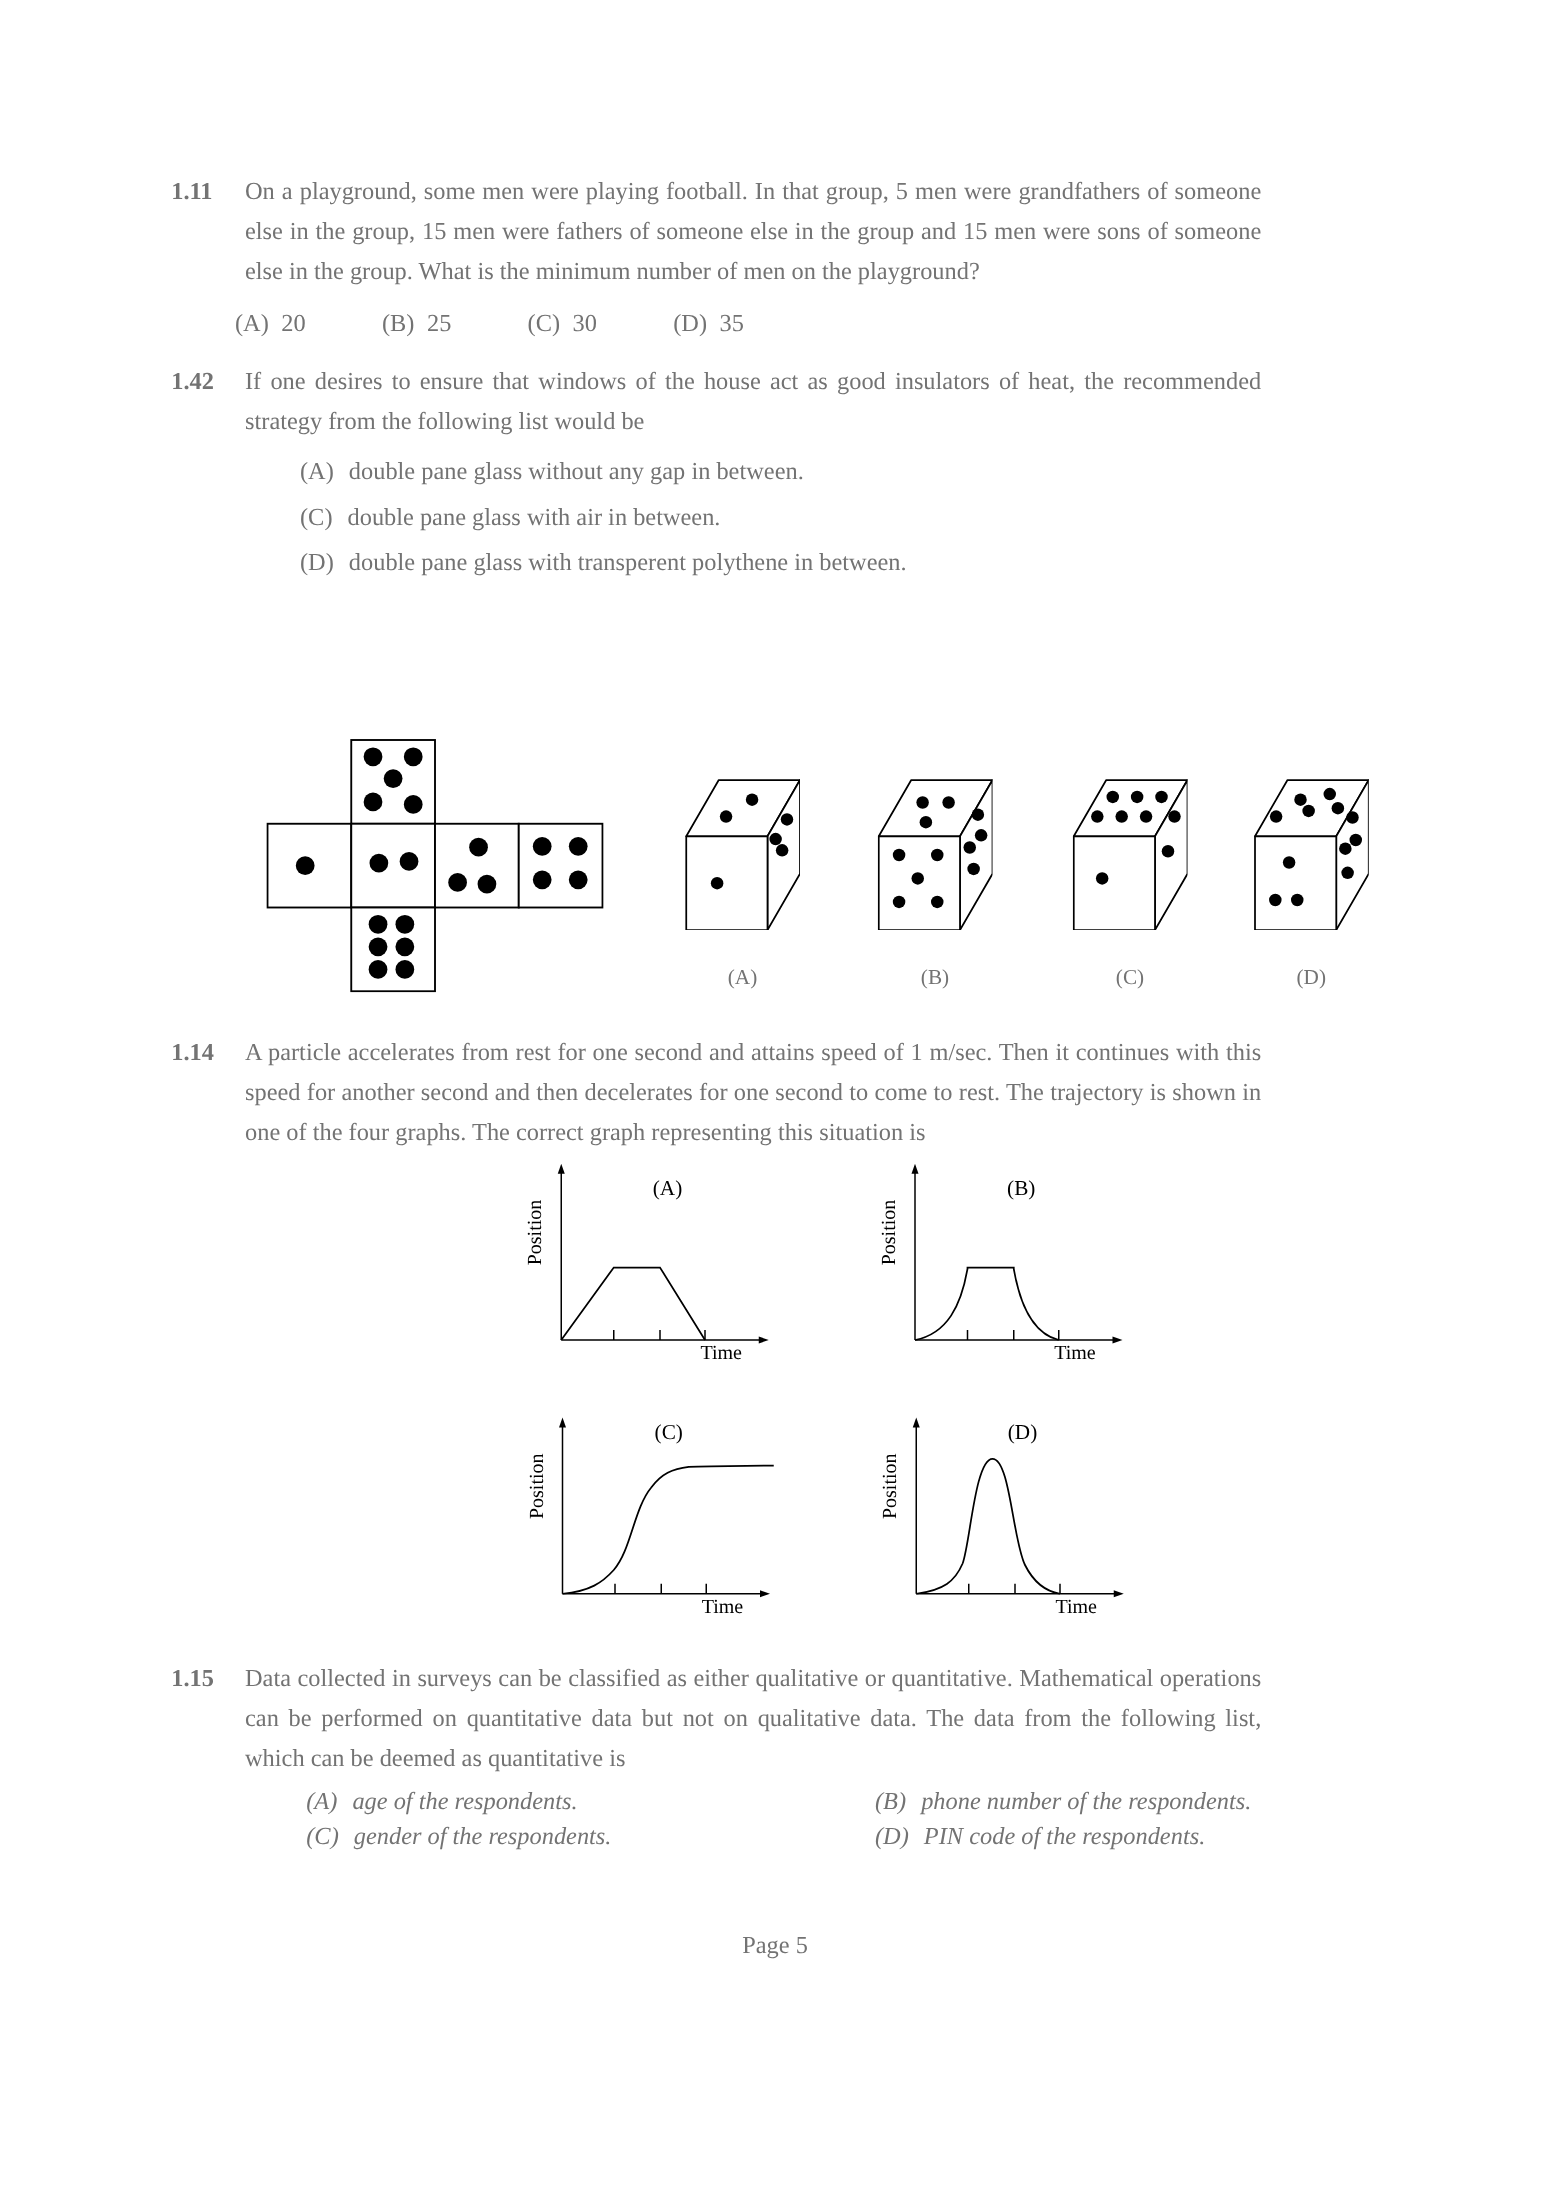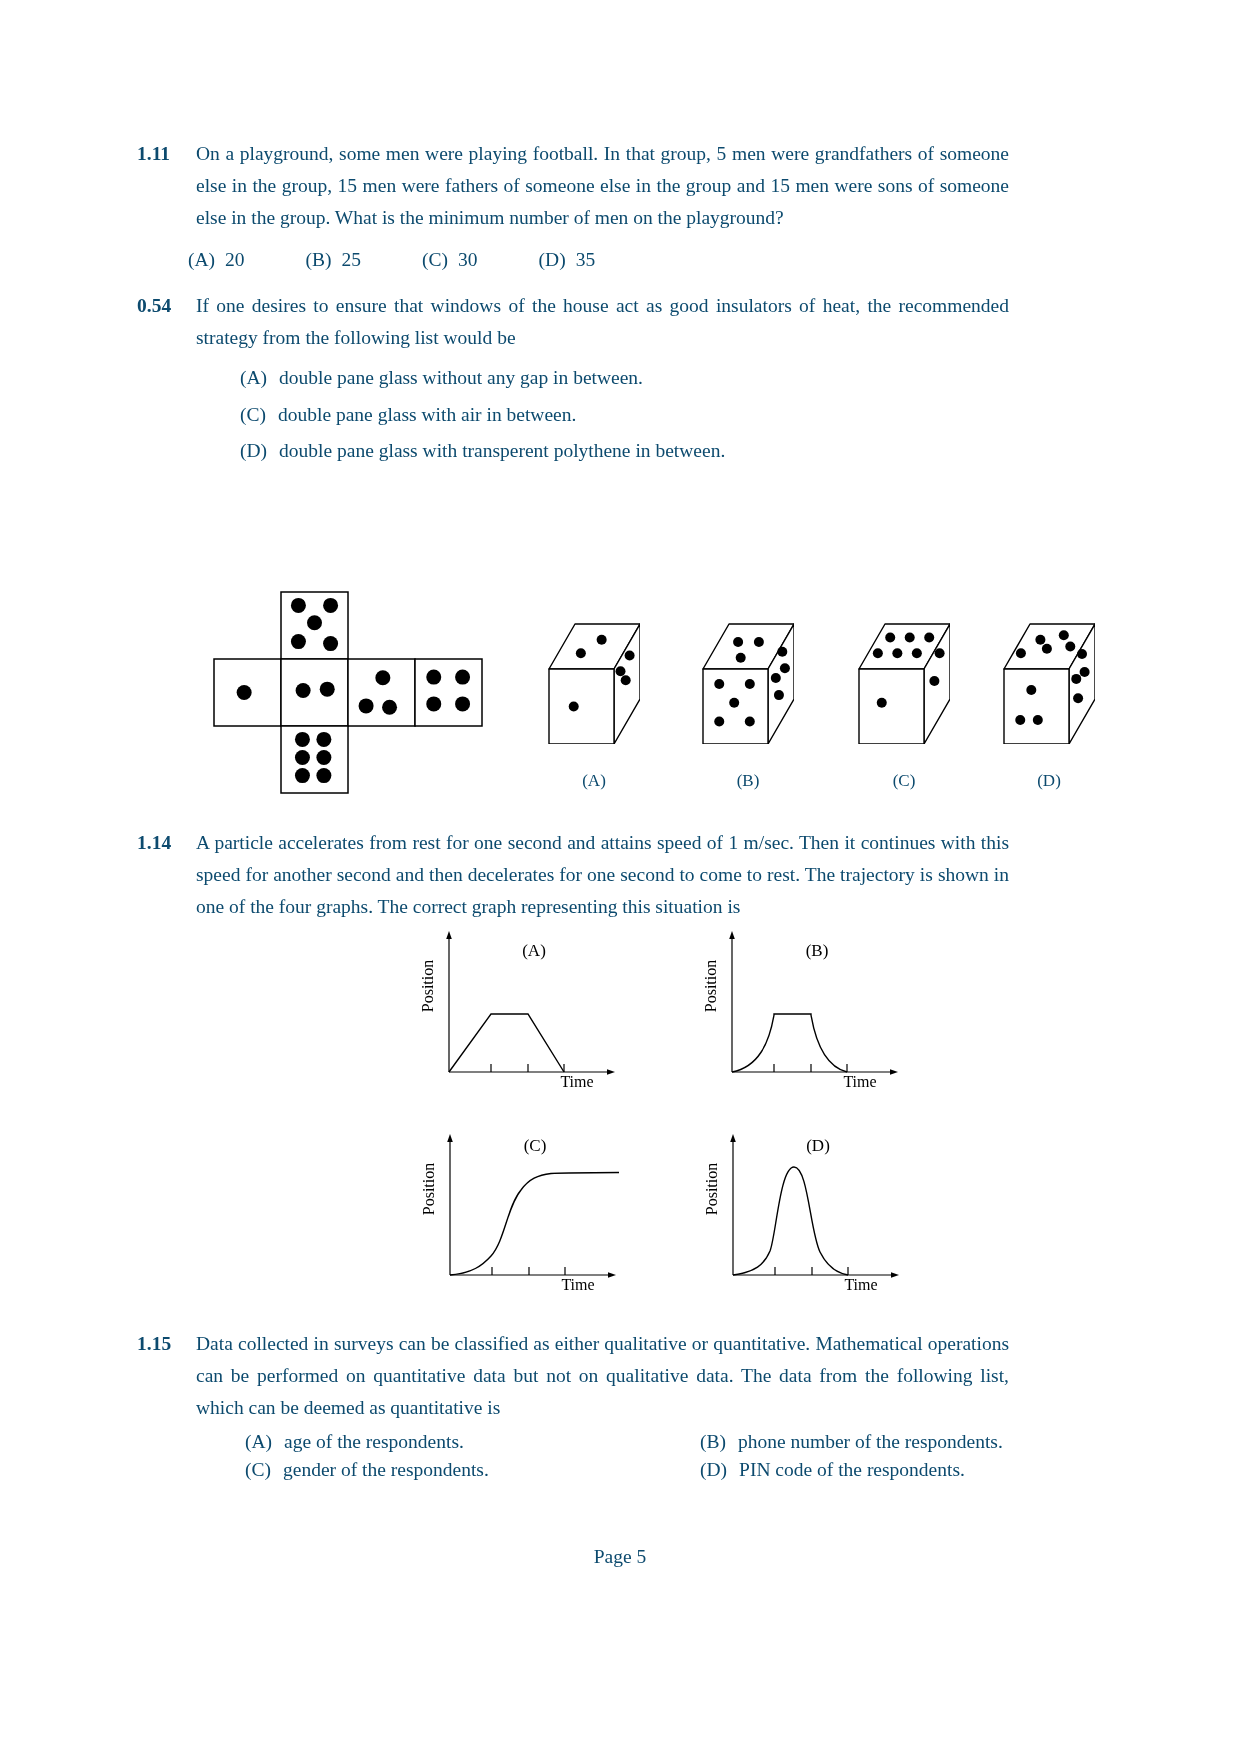--- a/index.html
+++ b/index.html
@@ -2,21 +2,21 @@
 <html><head>
 <meta charset="utf-8">
 <style>
   html,body{margin:0;padding:0;background:#ffffff;}
   .page{
     position:relative;
     width:1240px;
     height:1755px;
     background:#ffffff;
     font-family:"Liberation Serif","DejaVu Serif",serif;
-    color:#0c4a6e;
+    color:#737373;
     font-size:19.5px;
   }
   .question{
     position:absolute;
     left:137px;
     width:872px;
     display:flex;
     align-items:flex-start;
   }
   .qnum{
@@ -51,20 +51,21 @@
     padding:0 0 0 44px;
   }
   .opt-list li{line-height:36.5px;}
   .opt-list .olabel{margin-right:12px;}
   
   .opt-grid{
     display:grid;
     grid-template-columns:455px auto;
     padding-left:49px;
     margin-top:4px;
+    font-style:italic;
   }
   .opt-grid .ocell{line-height:28px;}
   .opt-grid .olabel{margin-right:12px;}
   
   .figure-abs{position:absolute;}
   .cube-wrap{position:absolute;width:92px;text-align:center;}
   .cube-label{margin-top:22px;font-size:17px;}
   .graph-wrap{position:absolute;width:230px;height:168px;}
   .footer{
     position:absolute;
@@ -87,21 +88,21 @@
       <div class="opt-row">
         <span class="opt-inline"><span class="olabel">(A)</span><span>20</span></span>
         <span class="opt-inline"><span class="olabel">(B)</span><span>25</span></span>
         <span class="opt-inline"><span class="olabel">(C)</span><span>30</span></span>
         <span class="opt-inline"><span class="olabel">(D)</span><span>35</span></span>
       </div>
     </div>
   </section>
 
   <section class="question" style="top:290px">
-    <span class="qnum">0.54</span>
+    <span class="qnum">1.42</span>
     <div class="qbody">
       <p class="qtext">If one desires to ensure that windows of the house act as good insulators of heat, the recommended strategy from the following list would be</p>
       <ul class="opt-list">
         <li><span class="olabel">(A)</span><span>double pane glass without any gap in between.</span></li>
         <li><span class="olabel">(C)</span><span>double pane glass with air in between.</span></li>
         <li><span class="olabel">(D)</span><span>double pane glass with transperent polythene in between.</span></li>
       </ul>
     </div>
   </section>
 

